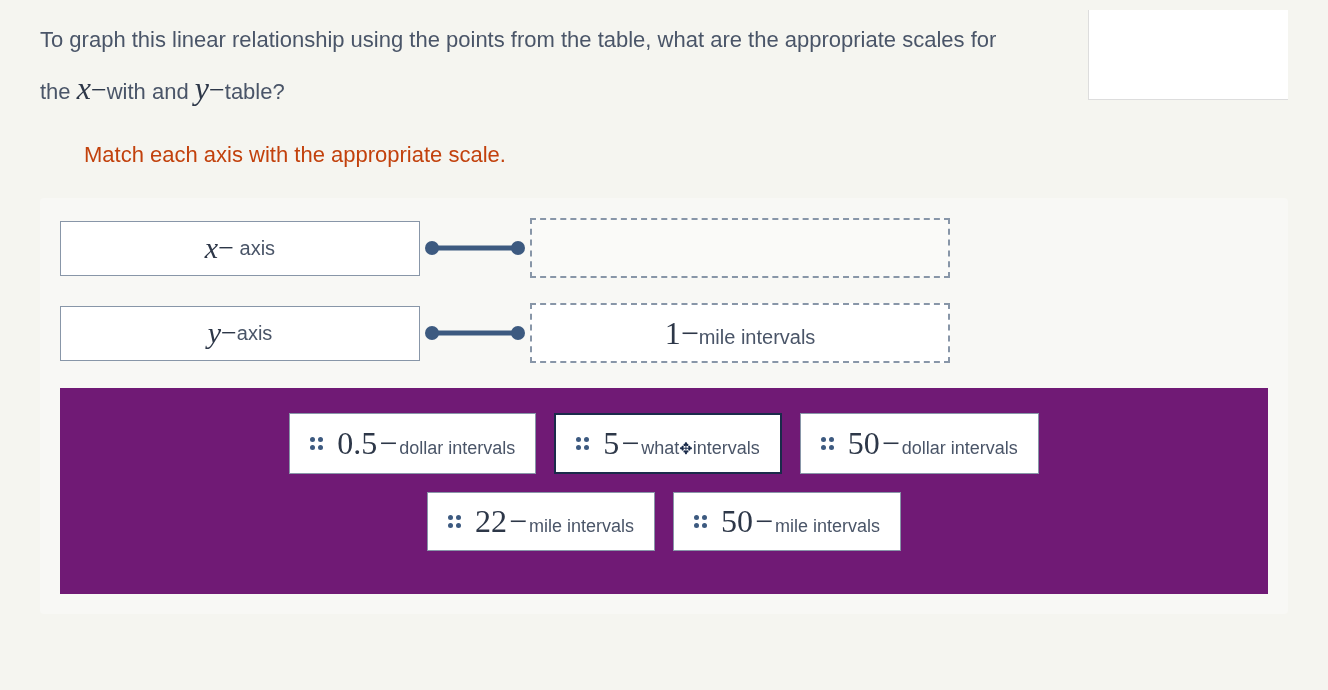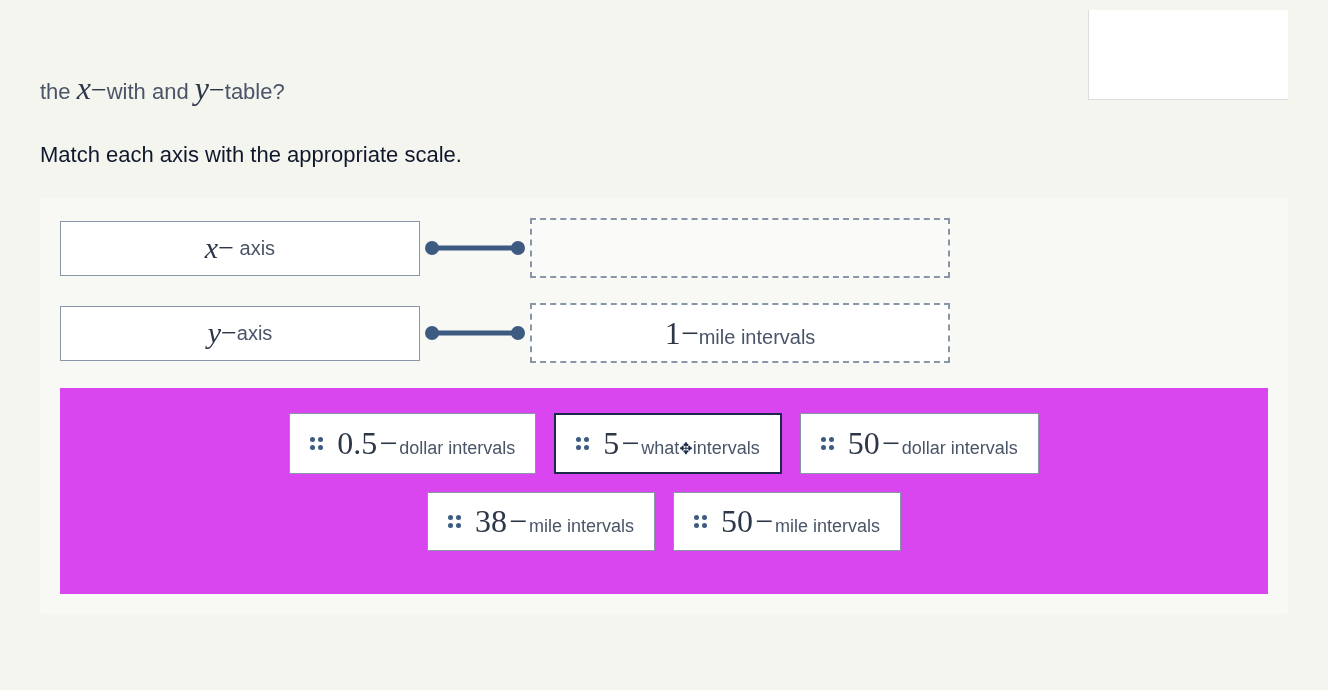--- a/index.html
+++ b/index.html
@@ -27,22 +27,23 @@
       font-size: 32px;
       color: #2d3748;
     }
     .math-minus {
       font-family: 'Times New Roman', serif;
       font-size: 28px;
       color: #2d3748;
     }
     .instruction {
       font-size: 22px;
-      color: #0f172a;
+      color: #c2410c;
       margin-bottom: 30px;
+      margin-left: 44px;
     }
     .match-area {
       background: #f8f8f5;
       padding: 20px;
       border-radius: 4px;
     }
     .match-row {
       display: flex;
       align-items: center;
       margin-bottom: 25px;
@@ -106,21 +107,21 @@
       color: #4a5568;
       display: flex;
       align-items: baseline;
     }
     .interval-content .num {
       font-family: 'Times New Roman', serif;
       font-size: 32px;
       color: #2d3748;
     }
     .options-area {
-      background: #d946ef;
+      background: #701a75;
       padding: 25px 40px;
       margin-top: 10px;
     }
     .options-row {
       display: flex;
       gap: 18px;
       margin-bottom: 18px;
       justify-content: center;
       flex-wrap: wrap;
     }
@@ -177,21 +178,21 @@
       border-bottom: 1px solid #ddd;
       border-left: 1px solid #ddd;
     }
   </style>
 </head>
 <body>
 
 <div class="top-box"></div>
 
 <div class="question-text">
-  <br>
+  <span>To graph this linear relationship using the points from the table, what are the appropriate scales for</span><br>
   <span>the </span>
   <span class="math-var">x</span><span class="math-minus">−</span><span>with and </span>
   <span class="math-var">y</span><span class="math-minus">−</span><span>table?</span>
 </div>
 
 <div class="instruction">Match each axis with the appropriate scale.</div>
 
 <div class="match-area">
   <div class="match-row">
     <div class="axis-box">
@@ -271,21 +272,21 @@
     </div>
     <div class="options-row">
       <div class="option-tile">
         <div class="grip">
             <div class="grip-dot"></div>
             <div class="grip-dot"></div>
             <div class="grip-dot"></div>
             <div class="grip-dot"></div>
           </div>
         <div class="option-label">
-          <span class="num">38</span>
+          <span class="num">22</span>
             <span class="num">−</span>
             <span>mile intervals</span>
         </div>
       </div>
       <div class="option-tile">
         <div class="grip">
             <div class="grip-dot"></div>
             <div class="grip-dot"></div>
             <div class="grip-dot"></div>
             <div class="grip-dot"></div>

